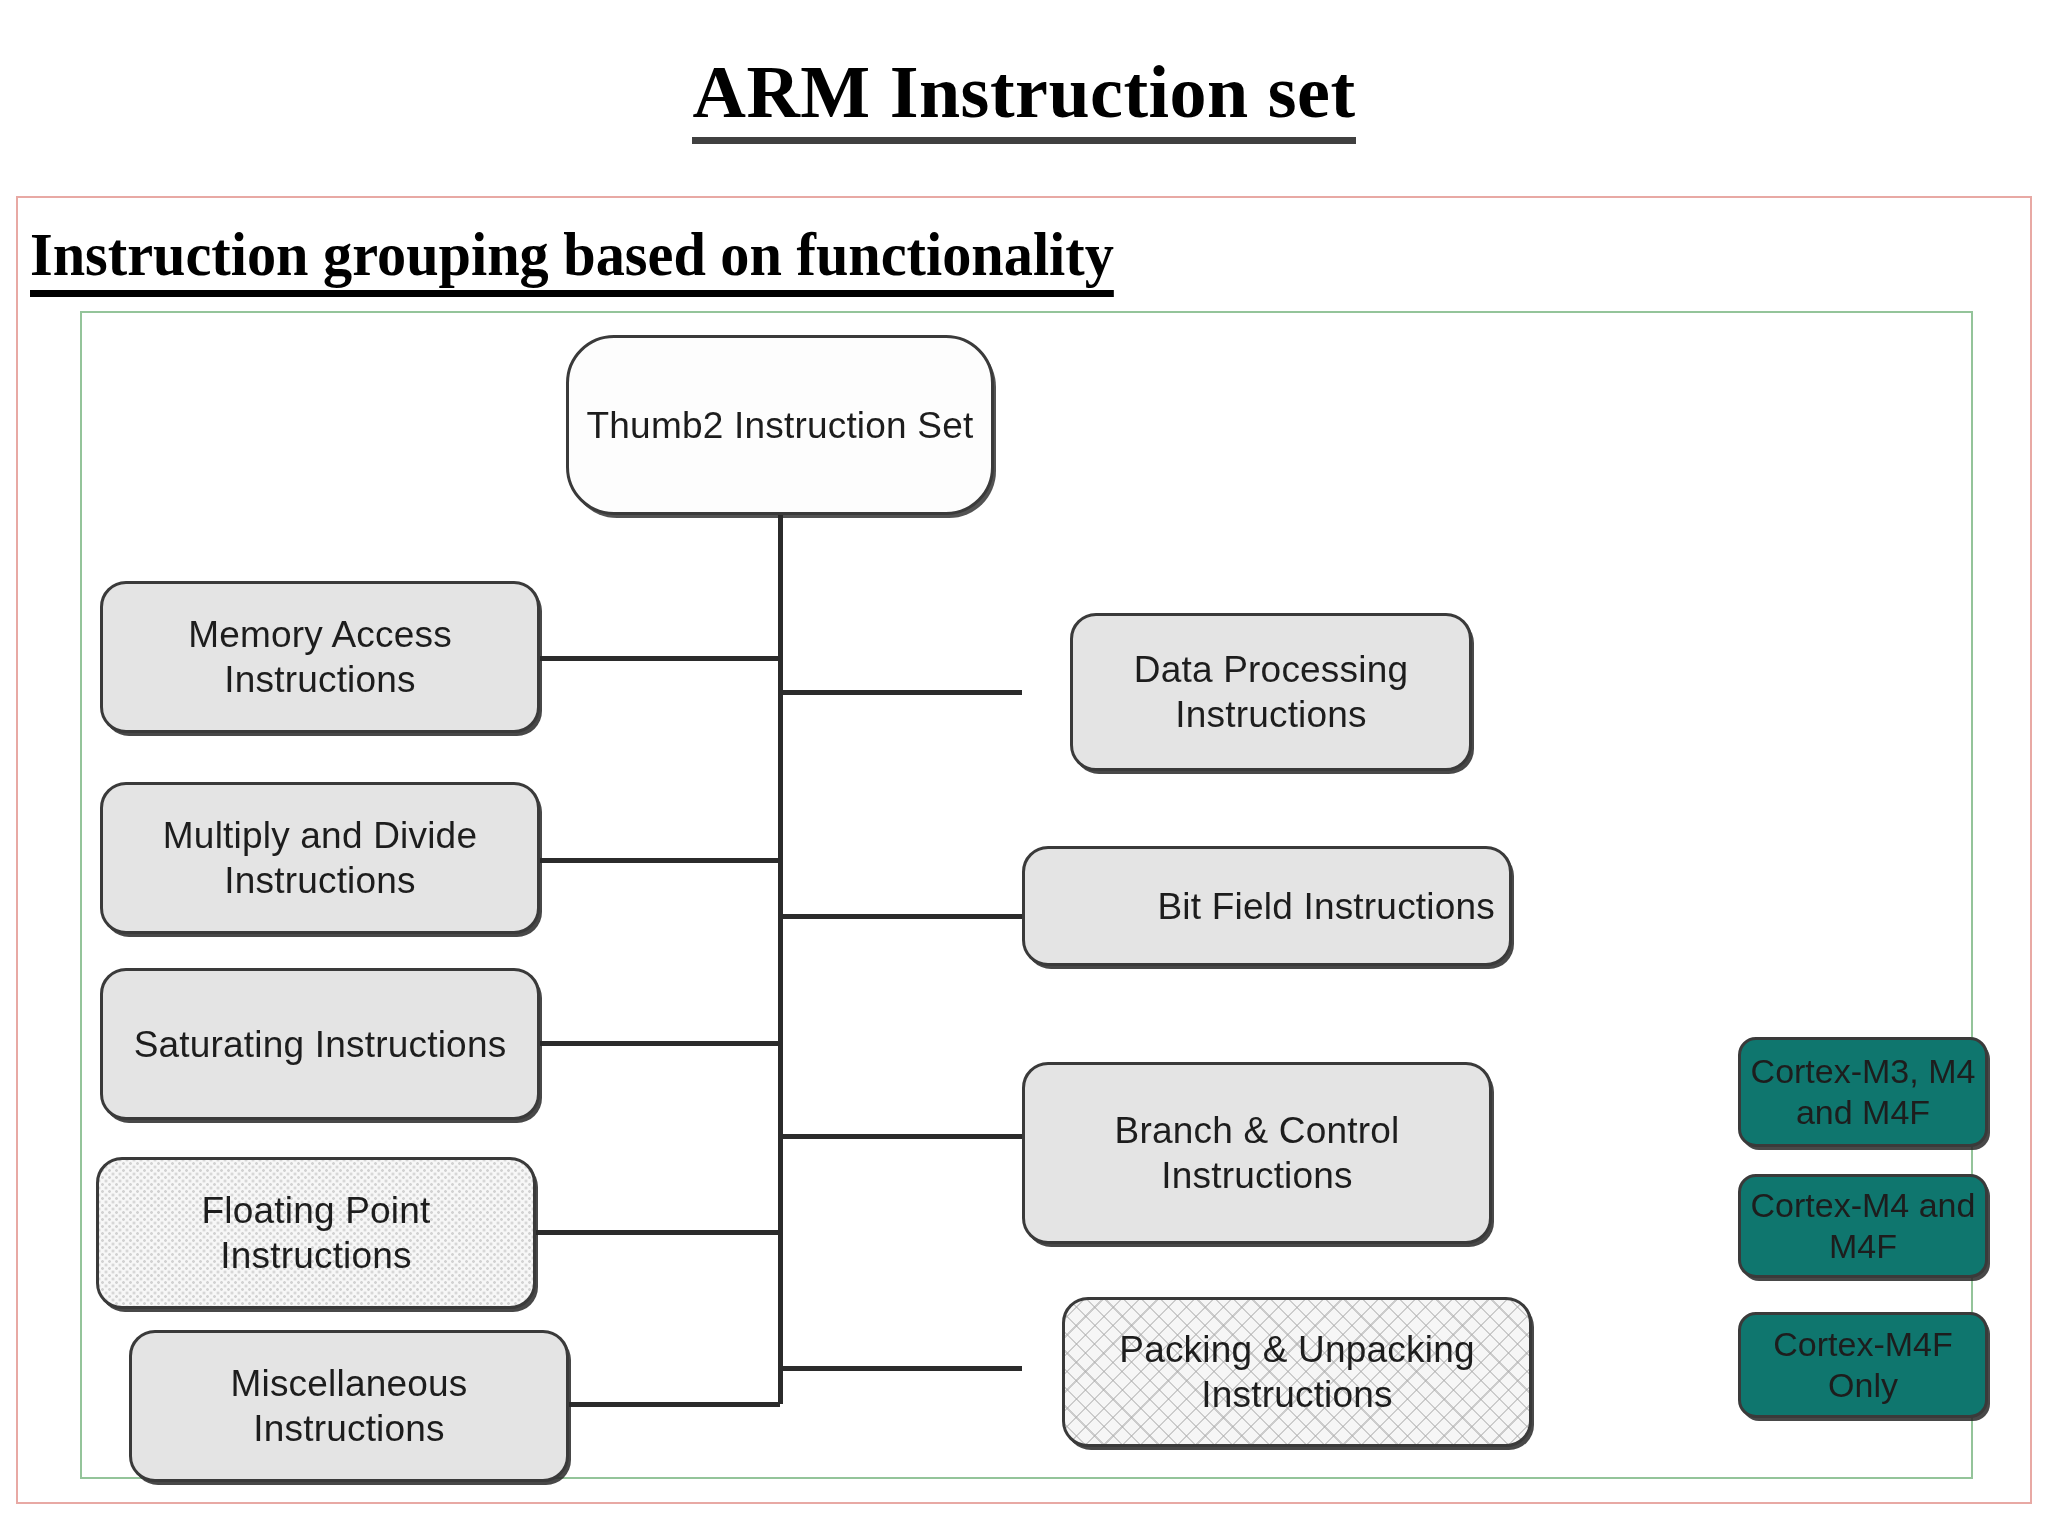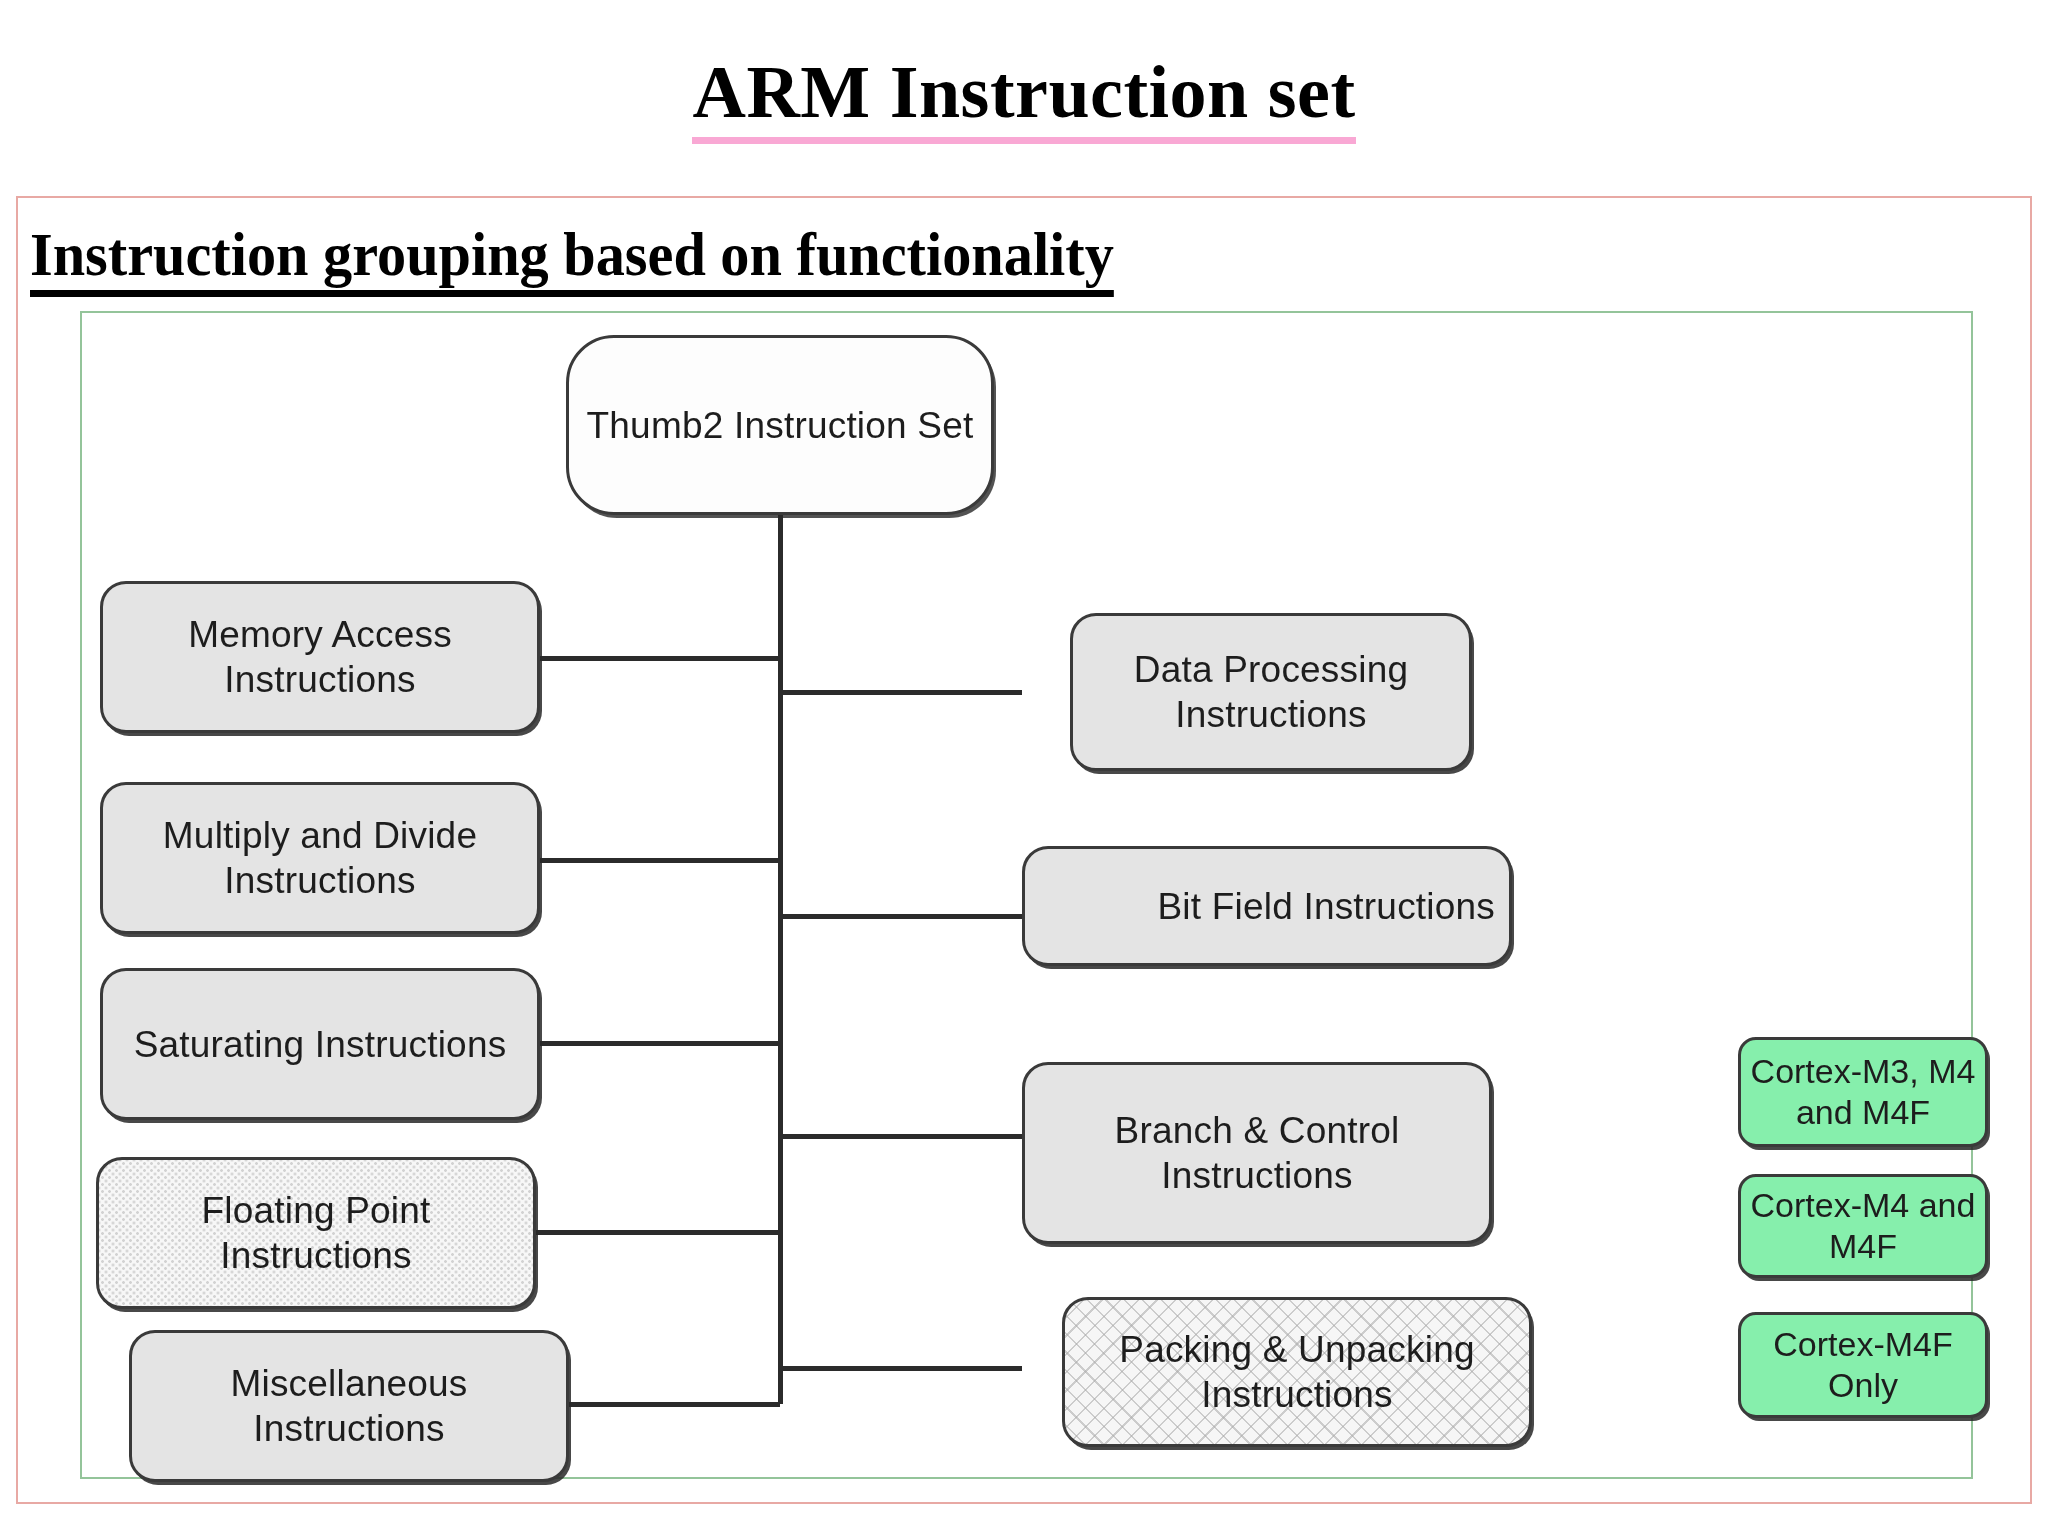--- a/index.html
+++ b/index.html
@@ -23,21 +23,21 @@
     width: 2048px;
     text-align: center;
     font-family: "Liberation Serif", serif;
     font-weight: bold;
     font-size: 74px;
     line-height: 88px;
     color: #000000;
     letter-spacing: 0.5px;
   }
   .slide-title span {
-    border-bottom: 7px solid #f9a8d4;
+    border-bottom: 7px solid #404040;
     padding-bottom: 4px;
   }
 
   
   .content-frame {
     position: absolute;
     left: 16px;
     top: 196px;
     width: 2016px;
     height: 1308px;
@@ -137,21 +137,21 @@
     border: 3px solid #3a3a3a;
     border-radius: 18px;
     box-shadow: 3px 4px 0 -1px rgba(40,40,40,0.85);
     display: flex;
     align-items: center;
     justify-content: center;
     text-align: center;
     color: #1d1d1d;
     font-size: 34px;
     line-height: 41px;
-    background: #86efac;
+    background: #0f766e;
     z-index: 4;
   }
 </style>
 </head>
 <body>
 
 <div class="slide-title">
   <span>ARM Instruction set</span>
 </div>
 

